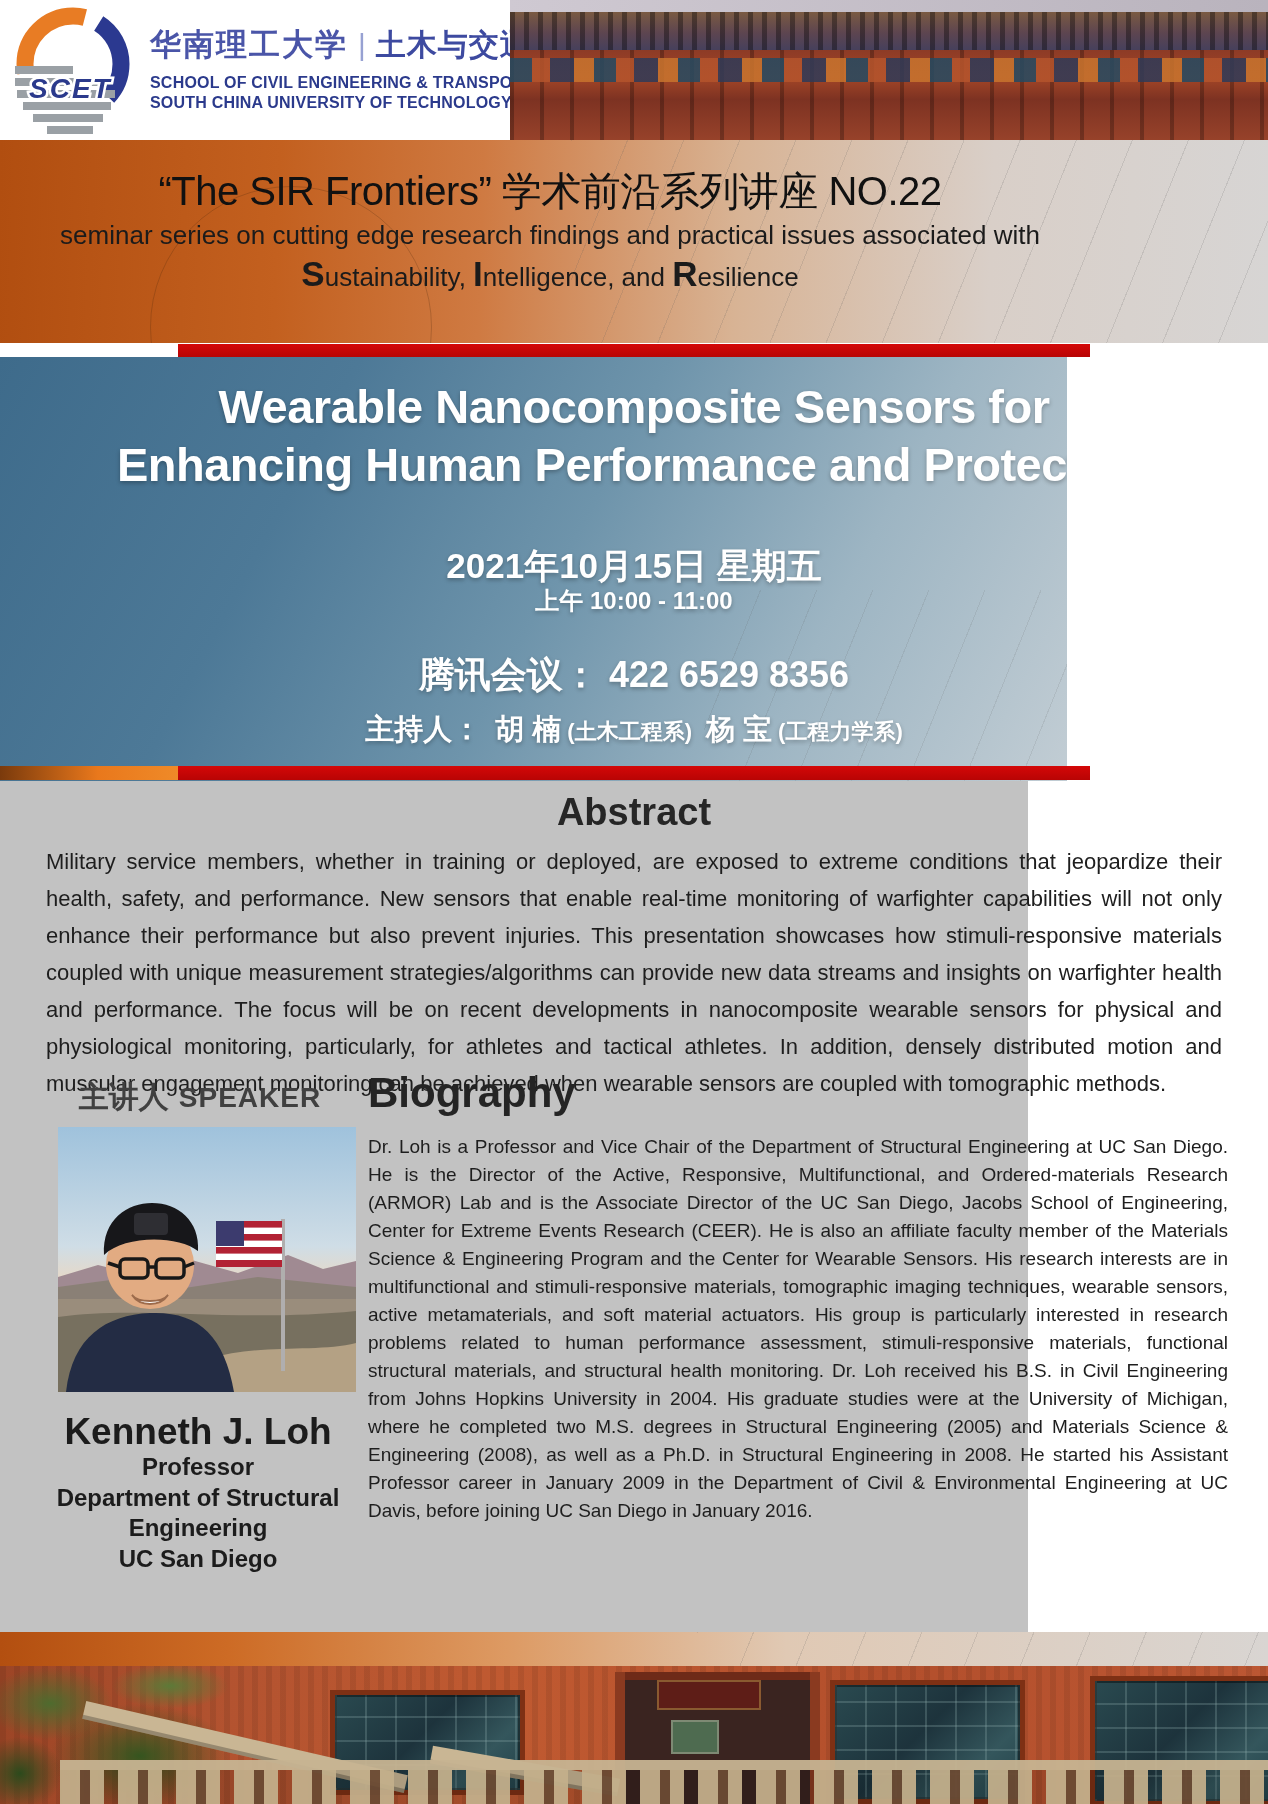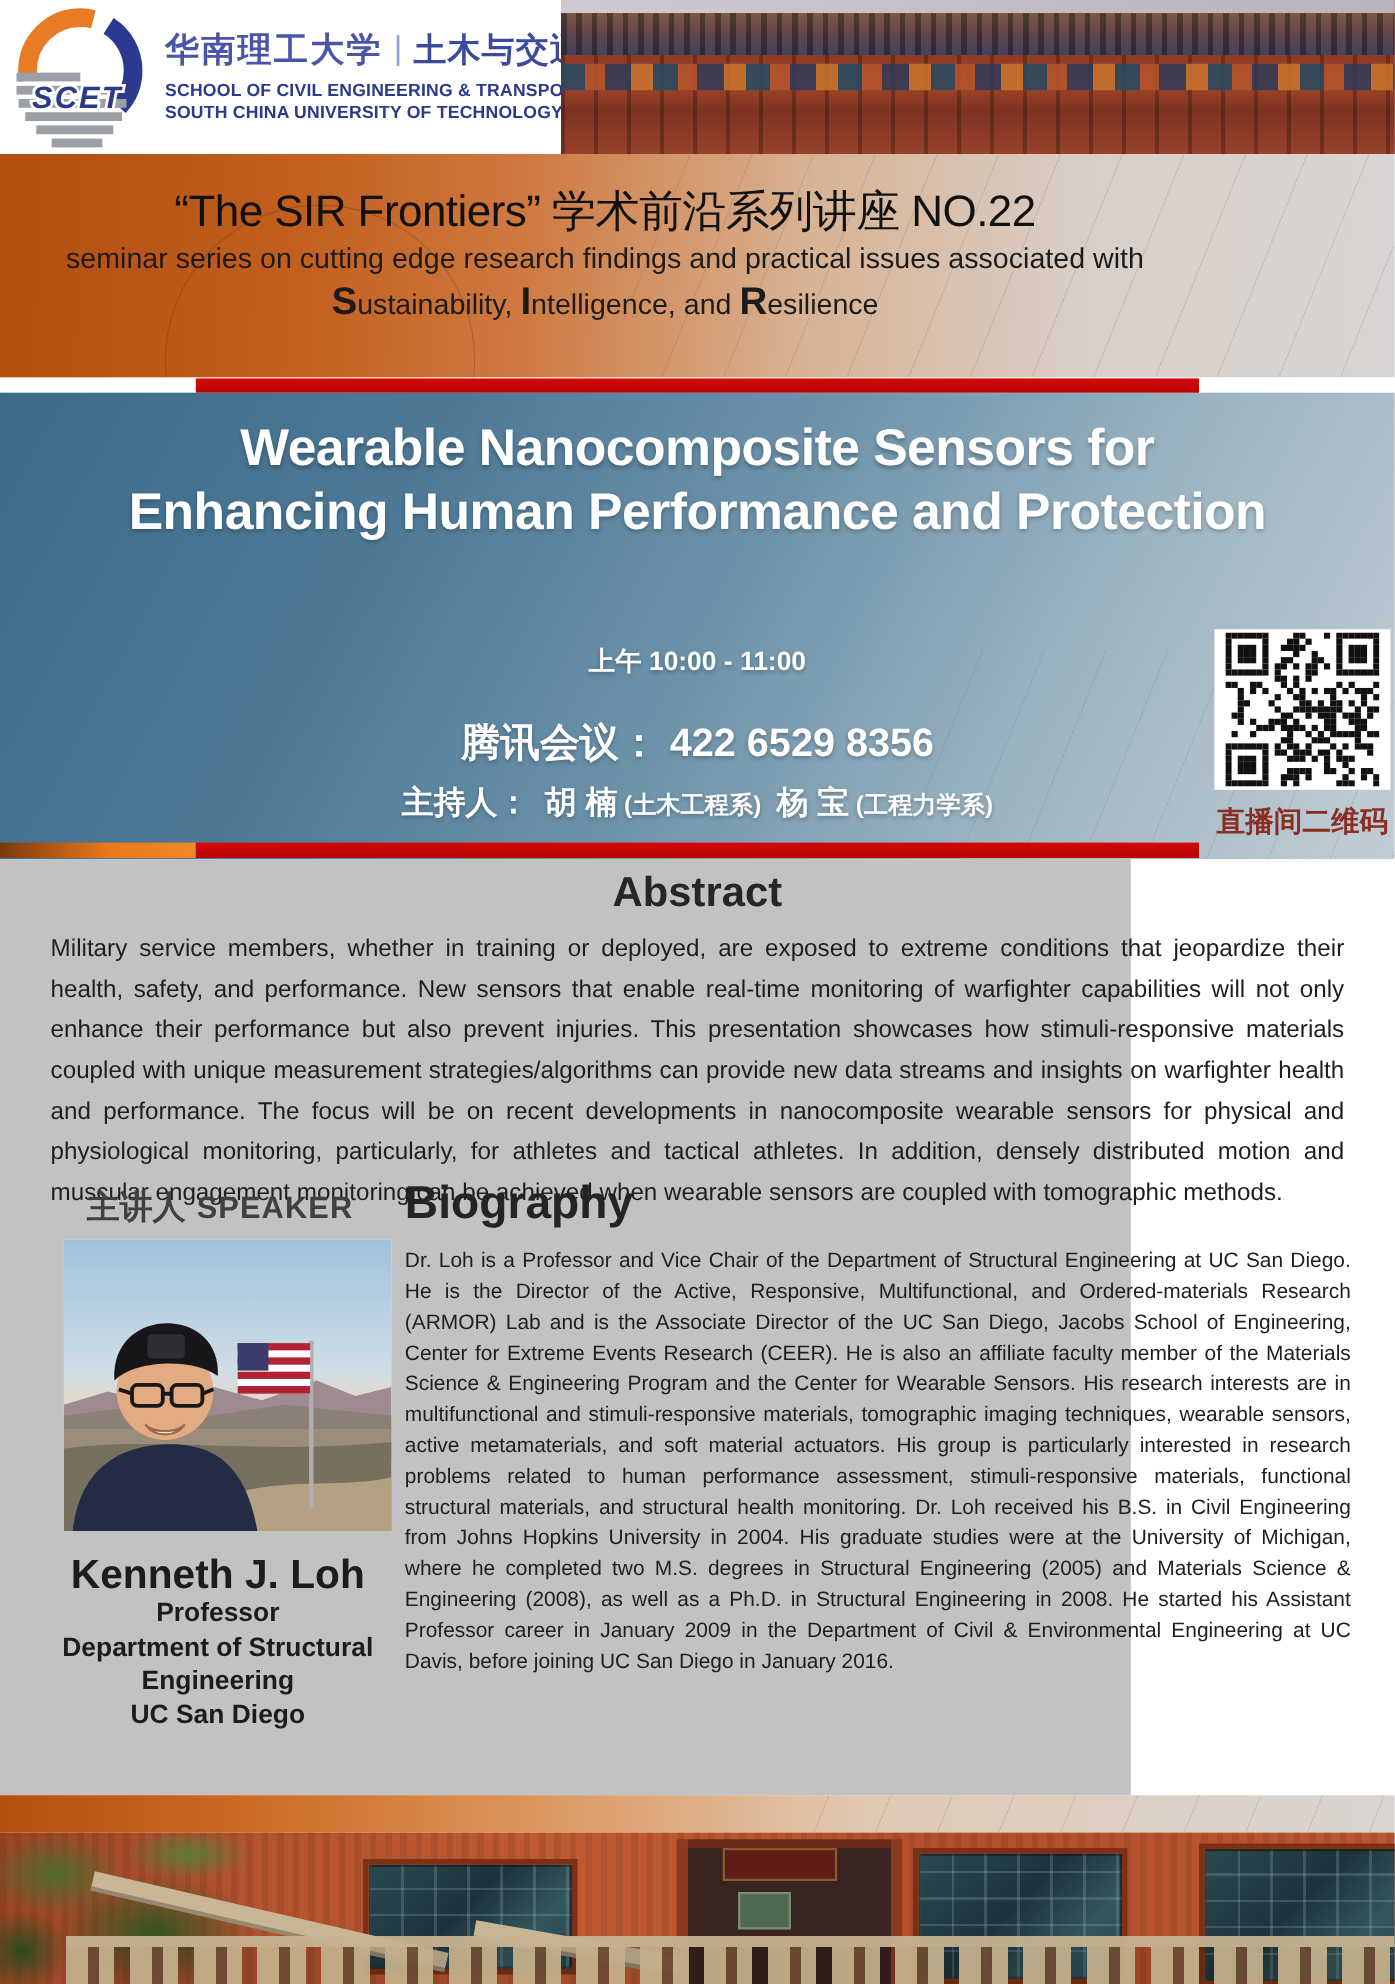--- a/index.html
+++ b/index.html
@@ -37,21 +37,21 @@
   .band-orange .diag{right:0;top:0;width:55%;height:100%}
   .series-title{top:24px;left:0;width:1100px;text-align:center;font-size:40px;font-weight:normal;color:#111;letter-spacing:-.5px}
   .series-sub{top:80px;left:0;width:1100px;text-align:center;font-size:26px;color:#1b1b1b}
   .series-sir{top:114px;left:0;width:1100px;text-align:center;font-size:26px;color:#1b1b1b}
   .series-sir .cap{font-size:35px;font-weight:bold}
   
   .redbar-top{left:178px;top:344px;width:912px;height:13px;background:linear-gradient(180deg,#d40808,#b80404);z-index:5}
   .redbar-bottom{left:178px;top:766px;width:912px;height:14px;background:linear-gradient(180deg,#d40808,#b80404);z-index:5}
   .orangebar-bottom{left:0;top:766px;width:178px;height:14px;background:linear-gradient(90deg,#7a3a0c,#e9781c 55%,#ef8a28);z-index:5}
   
-  .band-blue{left:0;top:357px;width:1268px;height:424px;overflow:hidden;
+  .band-blue{left:0;top:357px;width:1067px;height:424px;overflow:hidden;
     background:linear-gradient(118deg,#3e6b8b 0%,#4d7997 28%,#6e94ab 52%,#9db5c3 75%,#c2cdd4 100%)}
   .band-blue .diag{right:0;bottom:0;width:34%;height:45%;opacity:.8}
   .band-blue .line{position:absolute;left:0;width:1268px;text-align:center;color:#fff;font-weight:bold;
     text-shadow:0 2px 4px rgba(0,0,0,.28)}
   .ev-t1{top:22px;font-size:47px;letter-spacing:-.5px}
   .ev-t2{top:80px;font-size:47px;letter-spacing:-.5px}
   .ev-date{top:186px;font-size:35px}
   .ev-time{top:228px;font-size:24px}
   .ev-meet{top:294px;font-size:36px}
   .ev-host{top:353px;font-size:29px}
@@ -148,20 +148,21 @@
   <div class="abs series-sir"><span class="cap">S</span><span>ustainability, </span><span class="cap">I</span><span>ntelligence, and </span><span class="cap">R</span><span>esilience</span></div>
   <div class="abs series-sub">seminar series on cutting edge research findings and practical issues associated with</div>
 </div>
 
 <div class="abs redbar-top"></div>
 
 <div class="abs band-blue">
   <div class="abs diag"></div>
   <div class="line ev-t1">Wearable Nanocomposite Sensors for</div>
   <div class="line ev-t2">Enhancing Human Performance and Protection</div>
+  <div class="line ev-date">2021年10月15日 星期五</div>
   <div class="line ev-time">上午 10:00 - 11:00</div>
   <div class="line ev-meet"><span>腾讯会议：</span>
     <span>422 6529 8356</span></div>
   <div class="line ev-host"><span>主持人：</span><span class="host-name">胡 楠</span><span class="host-dept">(土木工程系)</span><span class="host-name">杨 宝</span><span class="host-dept">(工程力学系)</span></div>
   <div class="abs qr-box">
     <svg width="140" height="140" viewBox="0 0 140 140" fill="#111">
         <rect x="0.0" y="0.0" width="5.6" height="5.6"></rect>
         <rect x="5.6" y="0.0" width="5.6" height="5.6"></rect>
         <rect x="11.2" y="0.0" width="5.6" height="5.6"></rect>
         <rect x="16.8" y="0.0" width="5.6" height="5.6"></rect>

